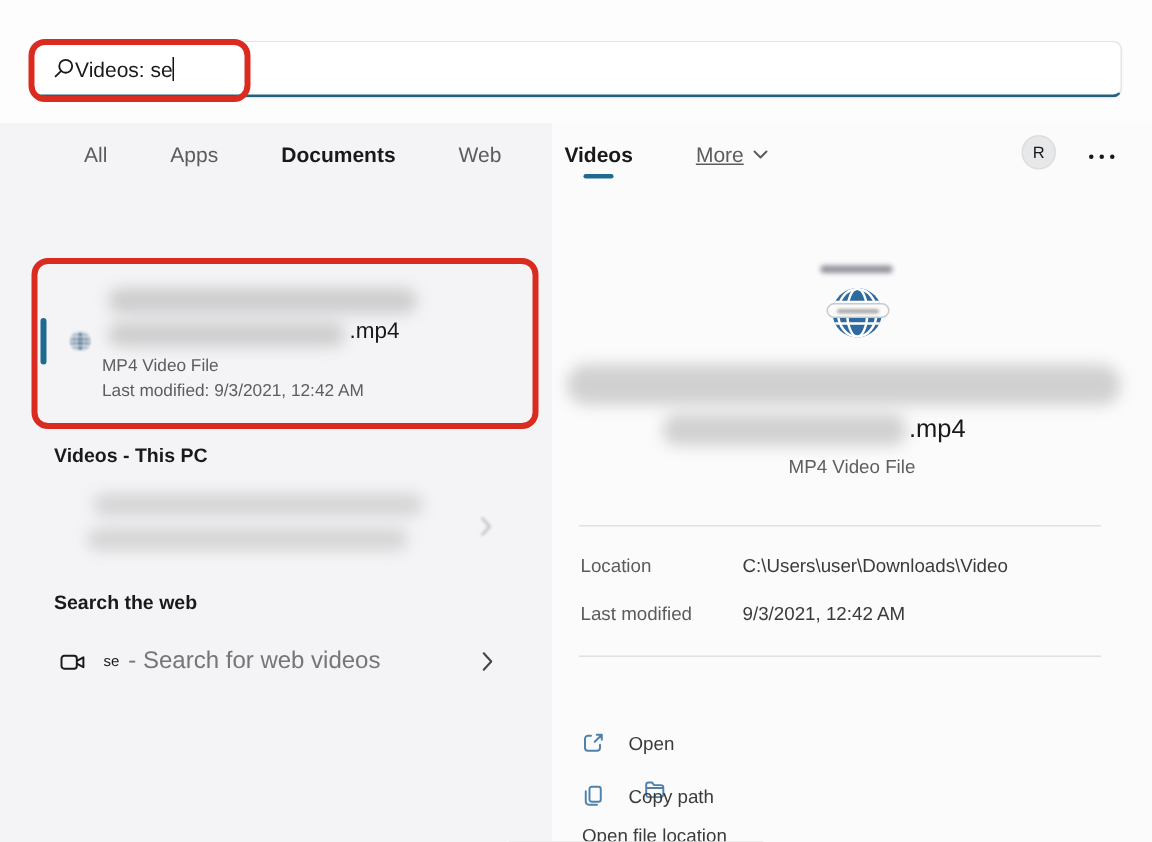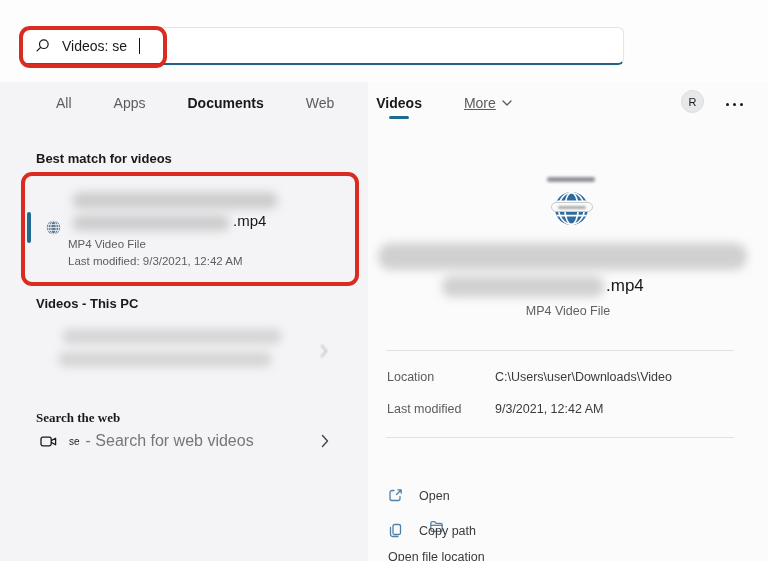--- a/index.html
+++ b/index.html
@@ -3,23 +3,23 @@
 <meta charset="utf-8">
 <style>
   * { margin:0; padding:0; box-sizing:border-box; }
   body { background:#ddd; font-family:"Liberation Sans", "DejaVu Sans", sans-serif; }
   .screen { position:relative; width:768px; height:561px; background:#f4f4f6; overflow:hidden;
             font-family:"Liberation Sans", "DejaVu Sans", sans-serif; }
   .top-bg   { position:absolute; left:0; top:0; width:768px; height:82px; background:#fdfdfe; }
   .right-bg { position:absolute; left:368px; top:82px; width:400px; height:479px; background:#fbfbfc; }
 
   
-  .search-box { position:absolute; left:20px; top:27px; width:604px; height:38px; background:#fff;
+  .search-box { position:absolute; left:20px; top:27px; width:728px; height:38px; background:#fff;
                 border:1px solid #e4e4e4; border-bottom:2px solid #27607e; border-radius:6px;
-                display:flex; align-items:center; padding:0 14px; gap:12px;
+                display:flex; align-items:center; padding:0 14px; gap:0;
                 box-shadow:0 1px 2px rgba(0,0,0,.04); }
   .query { font-size:14px; color:#191919; }
   .caret { width:1px; height:16px; background:#111; }
 
   
   .annotation { position:absolute; border:4px solid #d92b1f; border-radius:11px; pointer-events:none; z-index:9; }
   .a1 { left:19px;  top:26px;  width:148px; height:42px; }
   .a2 { left:21px;  top:172px; width:338px; height:114px; }
 
   
@@ -33,21 +33,21 @@
   .avatar { position:absolute; left:681px; top:90px; width:23px; height:23px; border-radius:50%;
             background:#e7e8e9; border:1px solid #dcdddf; display:flex; align-items:center;
             justify-content:center; font-size:11px; color:#191919; cursor:pointer; }
   .dots { position:absolute; left:722px; top:99px; display:flex; gap:4px; cursor:pointer; padding:4px; }
   .dots i { width:3px; height:3px; border-radius:50%; background:#191919; }
 
   
   .sec { position:absolute; font-size:13px; font-weight:700; color:#191919; }
   .h-best { left:36px; top:151px; }
   .h-pc   { left:36px; top:296px; }
-  .h-web  { left:36px; top:410px;font-family:Liberation Serif, serif; }
+  .h-web  { left:36px; top:394px; }
 
   
   .blob { position:absolute; background:#a6a6a6; opacity:.5; filter:blur(5px); border-radius:9px; }
 
   
   .sel-bar { position:absolute; left:27px; top:212px; width:4px; height:31px;
              background:#1f6b8f; border-radius:2px; }
   .mini-globe { position:absolute; left:46px; top:220px; width:15px; height:15px;
                 filter:blur(.7px) saturate(.6); opacity:.85; }
   .bm-blob1 { left:72px; top:192px; width:206px; height:17px; }
@@ -128,21 +128,20 @@
       </svg>
     </div>
   </nav>
   <div class="avatar">R</div>
   <div class="dots">
       <i></i>
       <i></i>
       <i></i>
     </div>
 
-  <div class="sec h-best">Best match for videos</div>
 
   <div class="best-hit"></div>
   <div class="sel-bar"></div>
   <svg class="mini-globe" viewBox="0 0 36 36">
     <defs>
         <clipPath id="gc1">
           <circle cx="18" cy="18" r="16"></circle>
         </clipPath>
       </defs>
     <circle cx="18" cy="18" r="16" fill="#2f6a9e"></circle>

